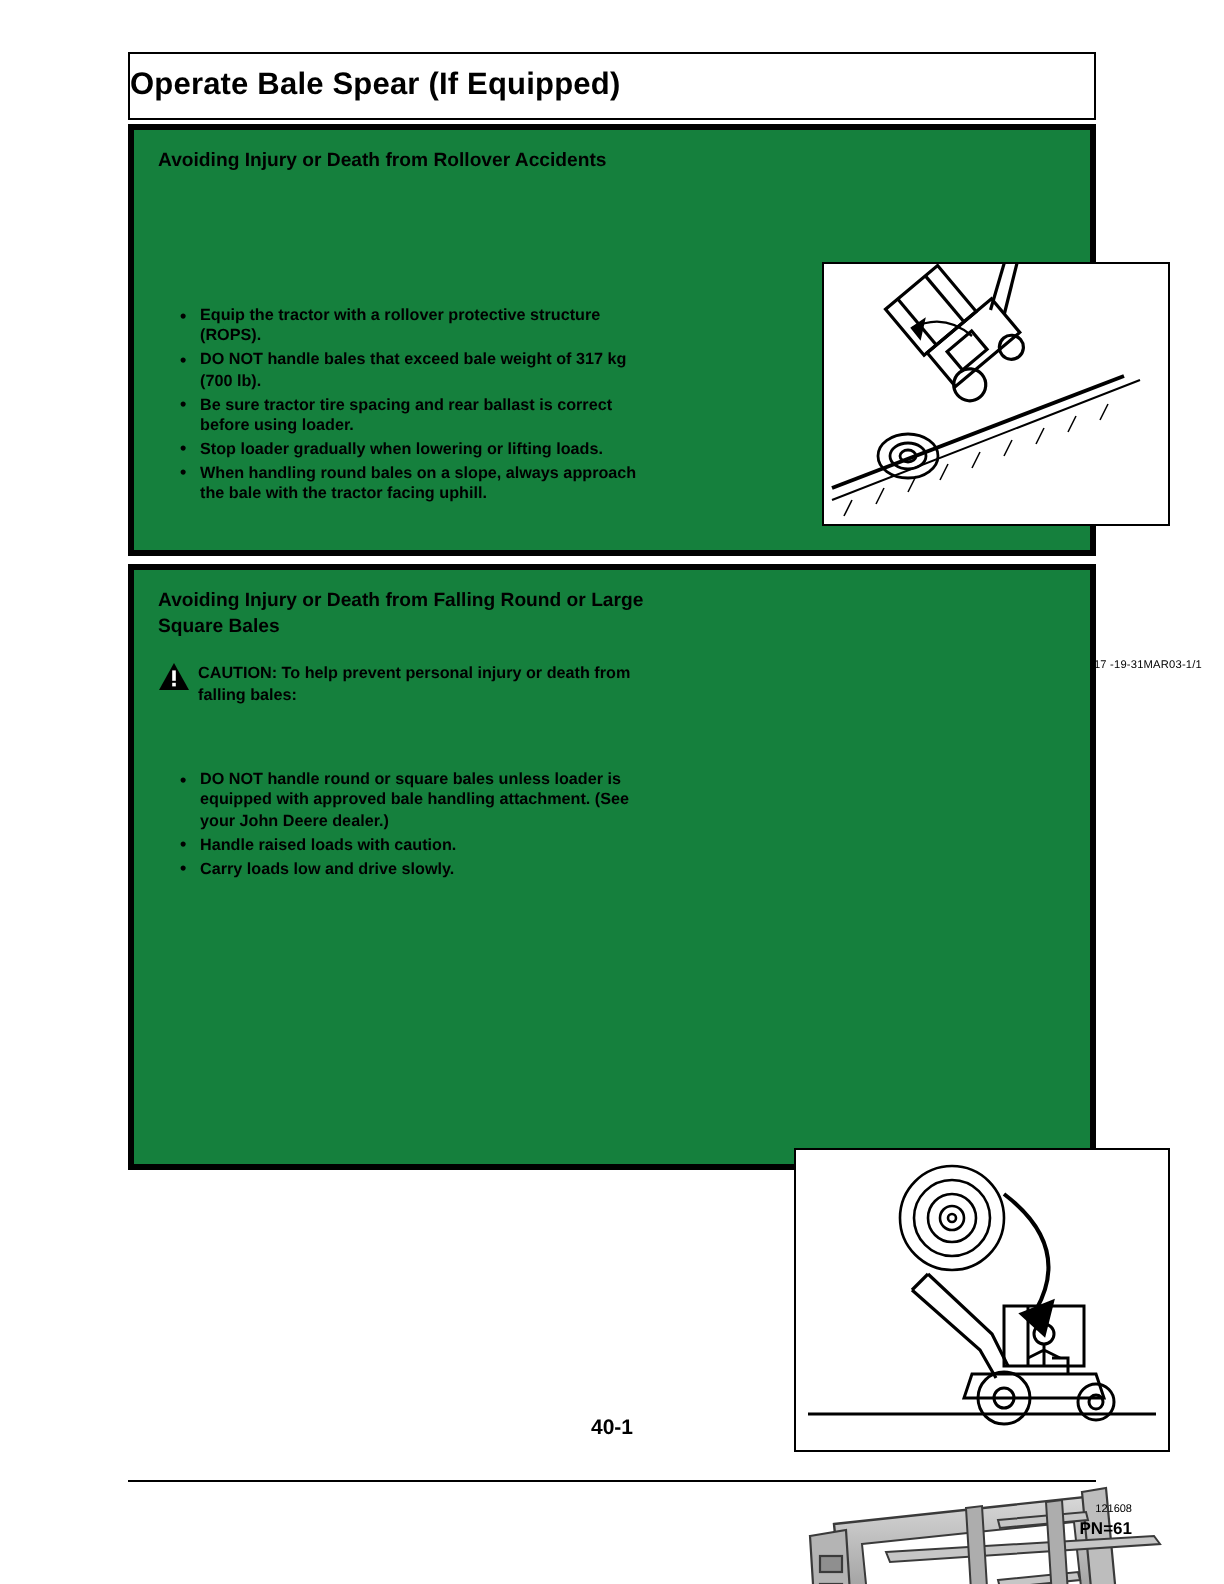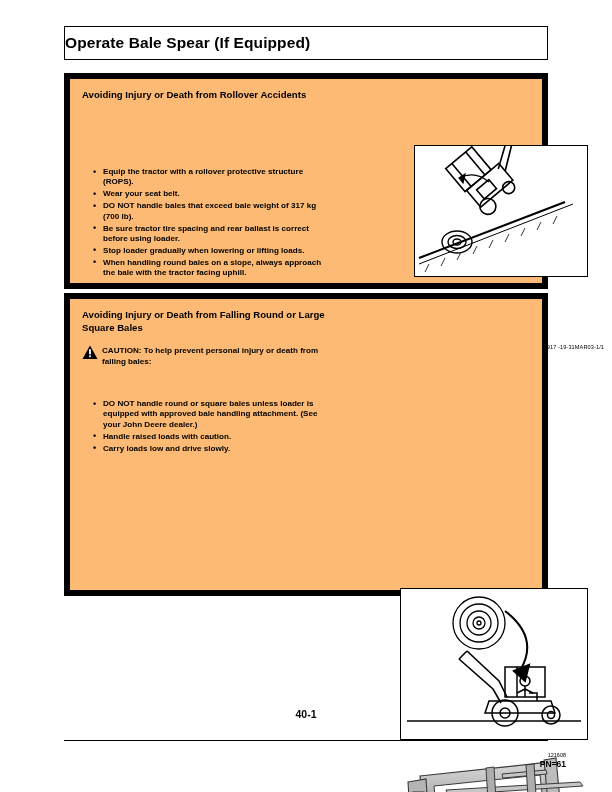--- a/index.html
+++ b/index.html
@@ -40,24 +40,23 @@
     text-align: left;
     font-size: 15.5px;
     font-weight: bold;
     line-height: 32px;
     letter-spacing: 0.1px;
   }
 
   
   .section {
     position: absolute;
-    border: 6px solid #000000;
+    border: 3px solid #000000;
     box-sizing: border-box;
-    background: #fdba74;
-    margin-top: 11px;
+    background: #15803d;
   }
   #section-rollover {
     left: 64px;
     top: 62px;
     width: 484px;
     height: 216px;
   }
   #section-falling {
     left: 64px;
     top: 282px;
@@ -210,21 +209,20 @@
   </div>
 
   <div class="section" id="section-rollover">
 
     <div class="sec-title" id="rollover-title">Avoiding Injury or Death from Rollover Accidents</div>
 
 
     <div class="bullets" id="rollover-bullets">
       <ul>
         <li>Equip the tractor with a rollover protective structure (ROPS).</li>
-        <li>Wear your seat belt.</li>
         <li>DO NOT handle bales that exceed bale weight of 317 kg (700 lb).</li>
         <li>Be sure tractor tire spacing and rear ballast is correct before using loader.</li>
         <li>Stop loader gradually when lowering or lifting loads.</li>
         <li>When handling round bales on a slope, always approach the bale with the tractor facing uphill.</li>
       </ul>
     </div>
 
     <div class="illus" id="illus-rollover">
       <svg width="172" height="130" viewBox="0 0 172 130">
 

